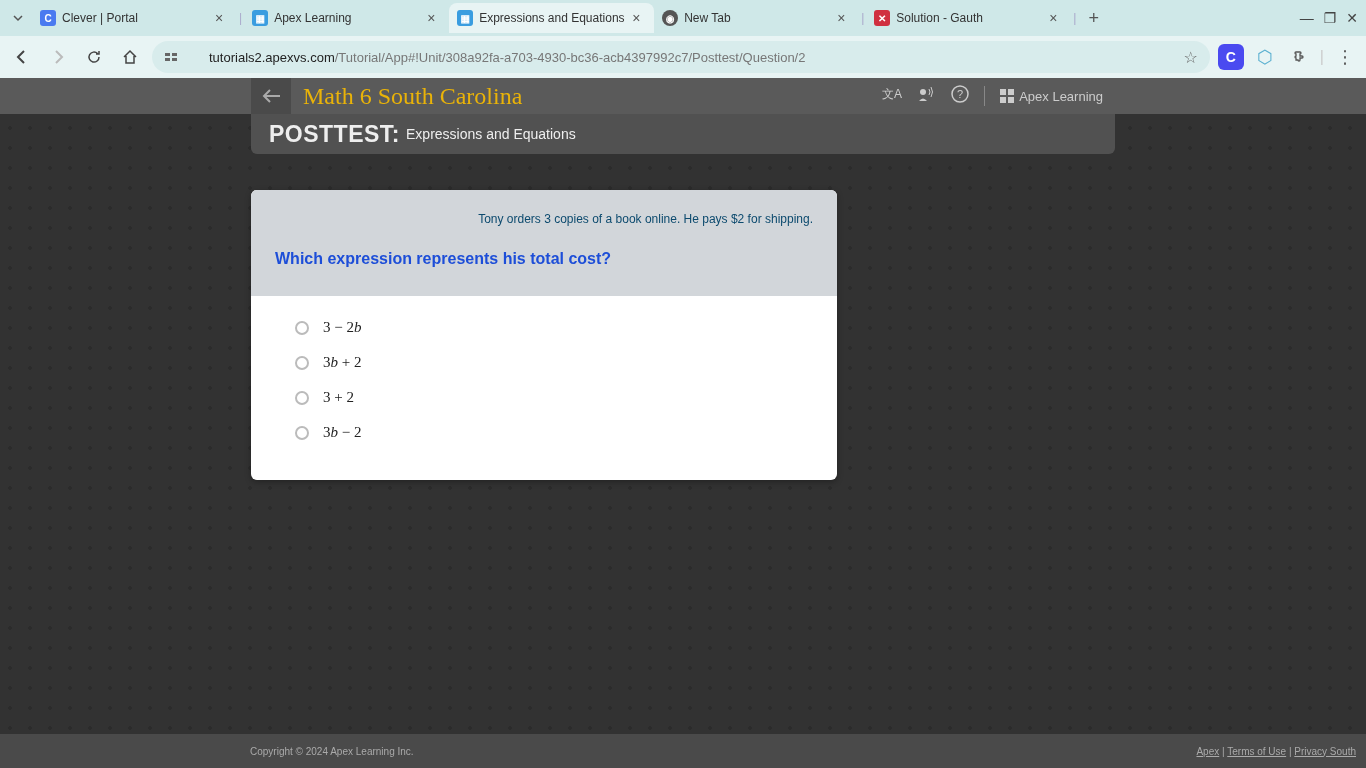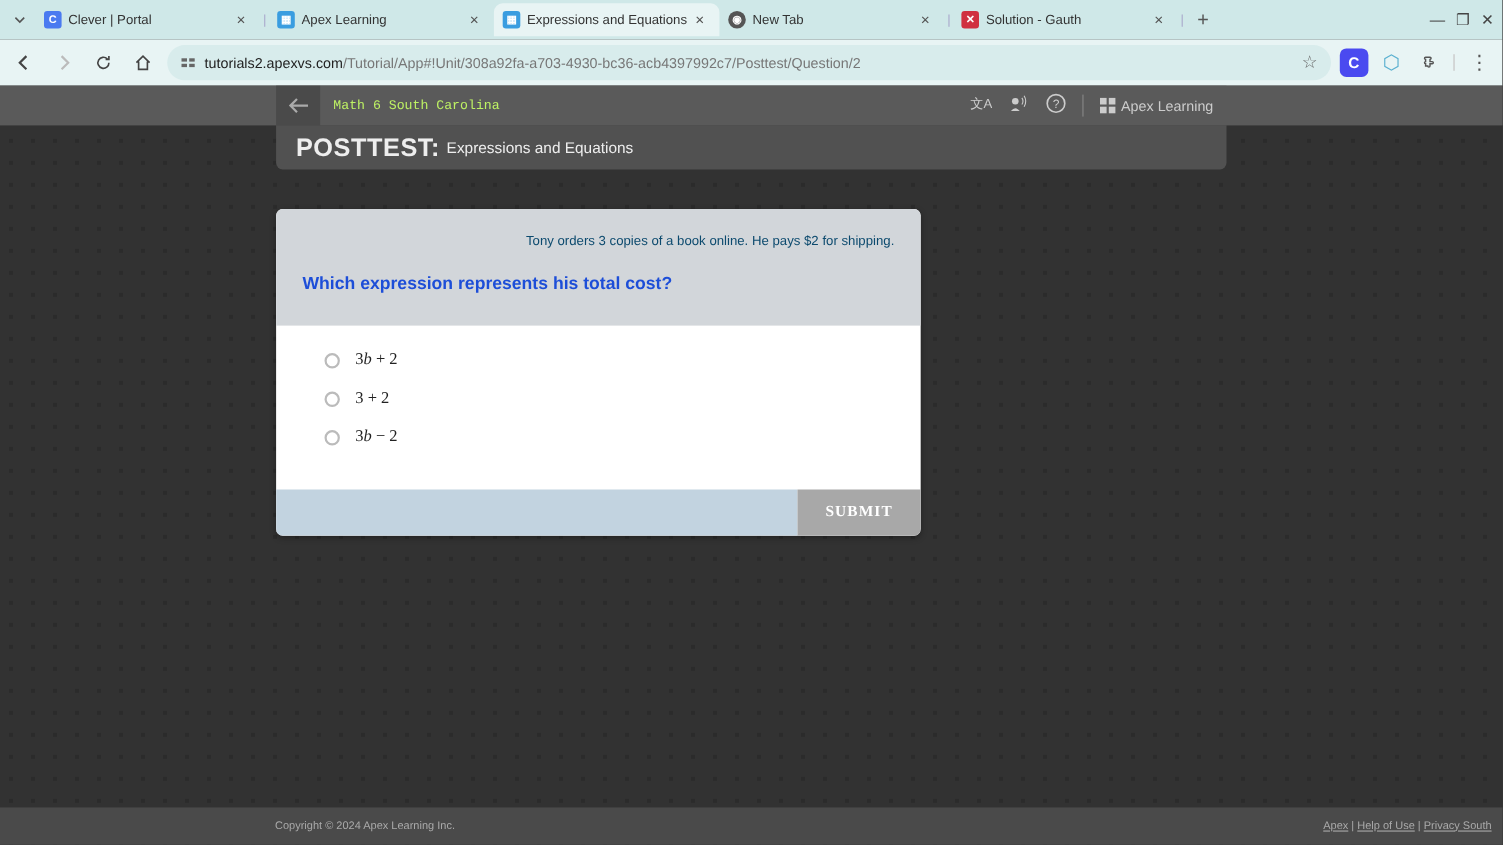--- a/index.html
+++ b/index.html
@@ -14,37 +14,37 @@
 .tab .title { flex: 1; white-space: nowrap; overflow: hidden; text-overflow: ellipsis; color:#333; }
 .tab .close { width:14px; color:#555; font-size:14px; }
 .tab-add { padding: 0 10px; color:#555; font-size:18px; }
 .tab-sep { color:#aac; padding:0 2px; }
 .win-controls { margin-left:auto; display:flex; gap:10px; padding-right:8px; color:#444; font-size:14px; }
 
 .browser-bar { background: #e8f4f4; height: 42px; display: flex; align-items: center; padding: 0 8px; gap: 8px; }
 .nav-icon { width: 28px; height: 28px; display:flex; align-items:center; justify-content:center; color:#444; border-radius:50%; }
 .nav-icon.disabled { color: #aaa; }
 .url-bar { flex: 1; background: #d8ecec; border-radius: 18px; height: 32px; display: flex; align-items: center; padding: 0 12px; gap: 8px; font-size: 13px; color:#444; }
-.url-domain { color:#222; }
+.url-domain { color:#222;margin-left:23px; }
 .url-path { color:#777; }
 .url-star { margin-left:auto; color:#666; font-size:16px; }
 .ext-icon { width:26px; height:26px; display:flex; align-items:center; justify-content:center; border-radius:6px; }
 
 
 .page { position:absolute; top:78px; left:0; right:0; bottom:0; background:#3a3a3a; }
 .hex-bg { position:absolute; inset:0; background-color:#323232;
   background-image: radial-gradient(circle at 10px 10px, #2b2b2b 2px, transparent 2px);
   background-size: 20px 20px;
 }
 .topbar-dark { position:relative; height:36px; background:#5a5a5a; width:100%; }
 
 .container { position:relative; width:864px; margin:0 auto; }
 .course-bar { background:#5a5a5a; height:36px; display:flex; align-items:center; color:#ddd; position:relative; top:-36px; }
 .back-btn { width:40px; height:36px; display:flex; align-items:center; justify-content:center; background:#4a4a4a; }
-.course-title { font-family: Liberation Mono, monospace; font-size: 12px; color:#bef264; padding-left:12px; flex:1; }
+.course-title { font-family: Liberation Serif, serif; font-size: 24px; color:#eab308; padding-left:12px; flex:1; }
 .course-icons { display:flex; gap:14px; padding-right:12px; align-items:center; font-size:18px; color:#ccc; }
 .sep-v { width:1px; height:20px; background:#888; }
 .apex-logo { display:flex; align-items:center; gap:4px; font-size:13px; color:#ccc; }
 
 .subbar { background:#515151; height:40px; display:flex; align-items:center; padding:0 18px; color:#eee; border-radius:0 0 6px 6px; margin-top:-36px; }
 .subbar .pt { font-weight:bold; font-size:23px; letter-spacing:0.5px; }
 .subbar .sub { font-size:14px; margin-left:6px; }
 
 .card { background:white; border-radius:6px; margin-top:36px; width:586px; overflow:hidden; box-shadow:0 2px 6px rgba(0,0,0,0.3); }
 .q-head { background:#d2d6da; padding:22px 24px 28px 24px; }
@@ -203,39 +203,39 @@
 
     <div class="card">
       <div class="q-head">
         <div class="q-context">Tony orders 3 copies of a book online. He pays $2 for shipping.</div>
         <div class="q-prompt">Which expression represents his total cost?</div>
       </div>
       <div class="q-body">
 
         <div class="option">
           <span class="radio"></span>
+          <span class="opt-text">3 − 2<span class="var">b</span></span>
+        </div>
+        <div class="option">
+          <span class="radio"></span>
           <span class="opt-text">3<span class="var">b</span> + 2</span>
         </div>
         <div class="option">
           <span class="radio"></span>
           <span class="opt-text">3 + 2</span>
         </div>
         <div class="option">
           <span class="radio"></span>
           <span class="opt-text">3<span class="var">b</span> − 2</span>
         </div>
-      </div>
-      <div class="submit-row">
-        <div class="submit-spacer"></div>
-        <div class="submit-btn">SUBMIT</div>
       </div>
     </div>
   </div>
 
   <div class="footer">
     <span class="center">Copyright © 2024 Apex Learning Inc.</span>
     <span class="right">
       <a>Apex</a> |
-      <a>Help of Use</a> |
+      <a>Terms of Use</a> |
       <a>Privacy South</a>
     </span>
   </div>
 </div>
 
 </body></html>

